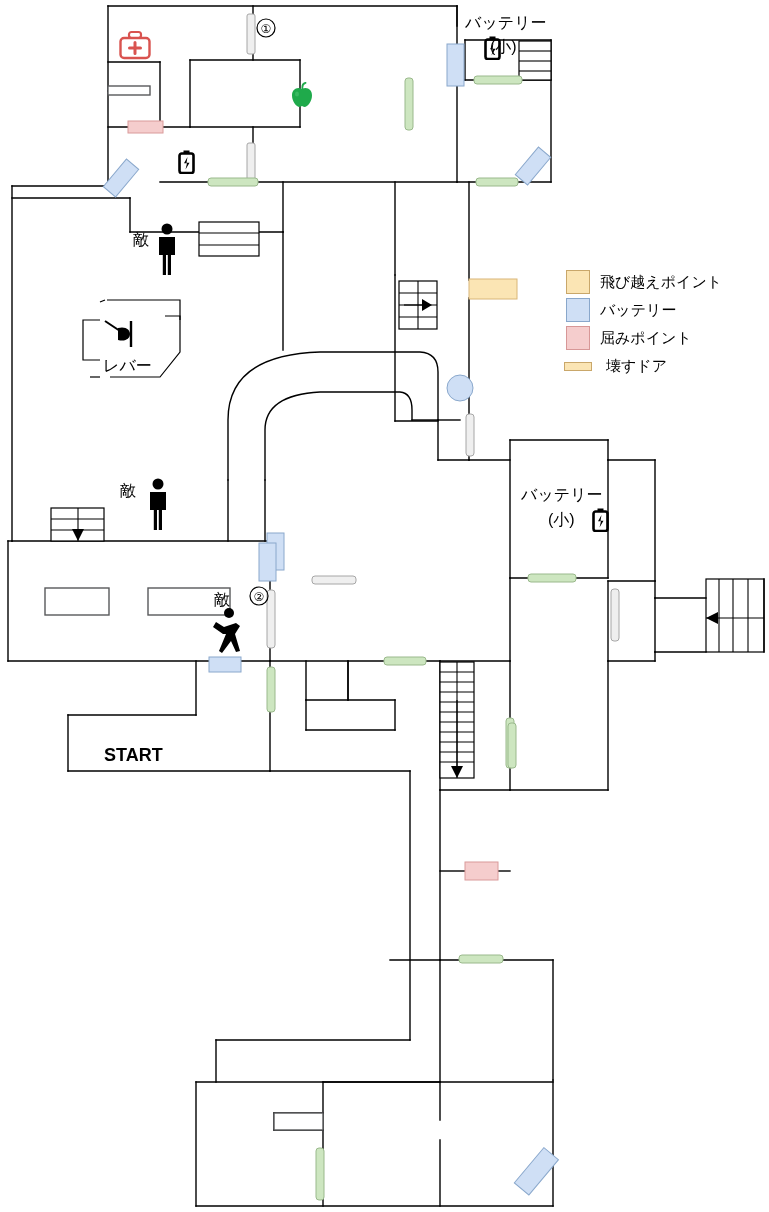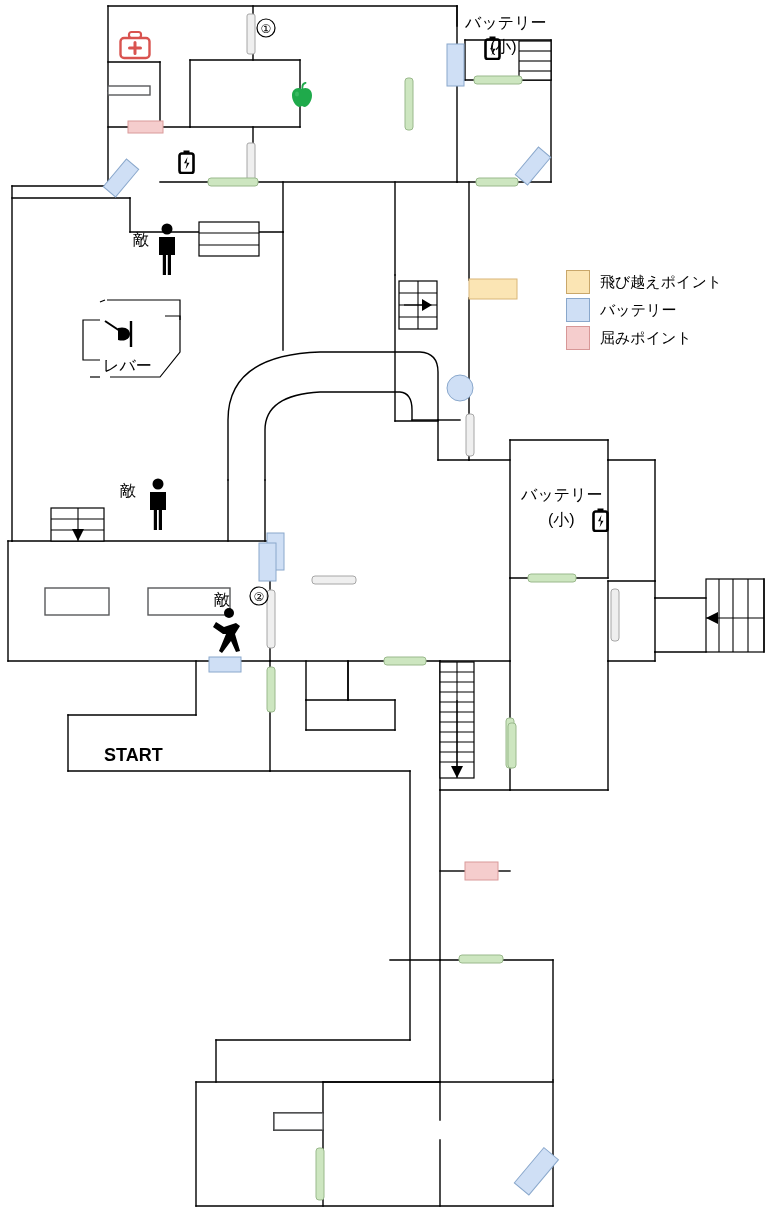--- a/index.html
+++ b/index.html
@@ -478,15 +478,19 @@
       <div class="legend-label">飛び越えポイント</div>
     </div>
     <div class="legend-row">
       <div class="legend-swatch hide"></div>
       <div class="legend-label">バッテリー</div>
     </div>
     <div class="legend-row">
       <div class="legend-swatch crouch"></div>
       <div class="legend-label">屈みポイント</div>
     </div>
+    <div class="legend-row">
+      <div class="legend-swatch door"></div>
+      <div class="legend-label">壊すドア</div>
+    </div>
   </div>
 
 </div>
 
 </body></html>

